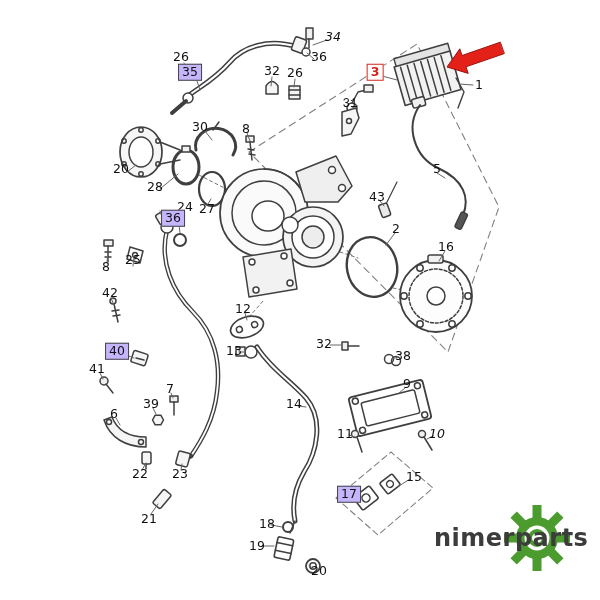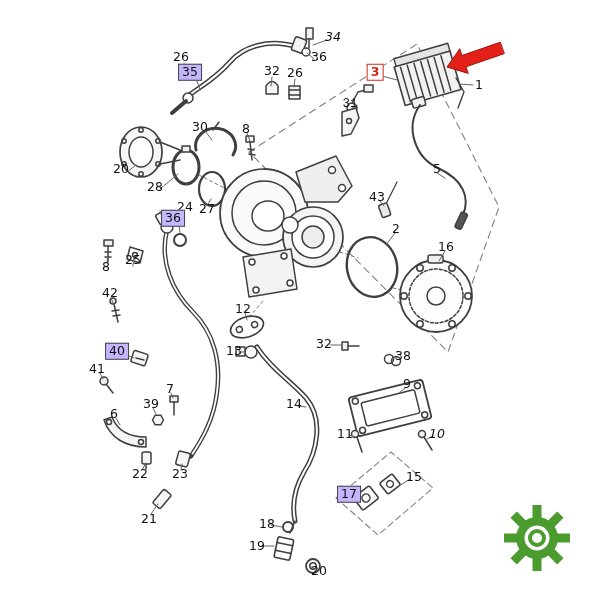--- a/index.html
+++ b/index.html
@@ -413,15 +413,16 @@
           <rect x="532.5" y="505" width="9" height="14" transform="rotate(180 537 538)"></rect>
           <rect x="532.5" y="505" width="9" height="14" transform="rotate(225 537 538)"></rect>
           <rect x="532.5" y="505" width="9" height="14" transform="rotate(270 537 538)"></rect>
           <rect x="532.5" y="505" width="9" height="14" transform="rotate(315 537 538)"></rect>
           <circle cx="537" cy="538" r="21"></circle>
         </g>
         <circle cx="537" cy="538" r="12.5" fill="#ffffff"></circle>
         <circle cx="537" cy="538" r="7" class="gear-ring"></circle>
       </g>
     </svg>
+    <span class="logo-text">nimerparts</span>
   </div>
 
 </div>
 
 </body></html>

